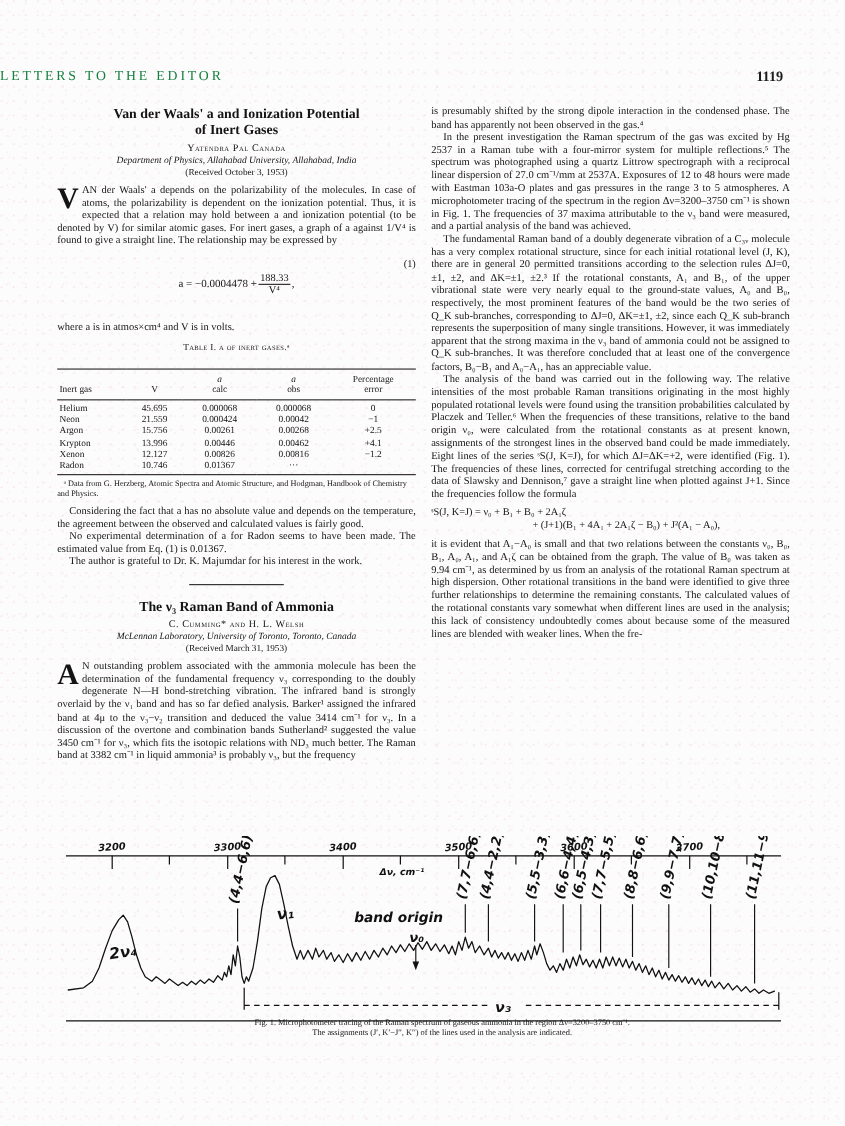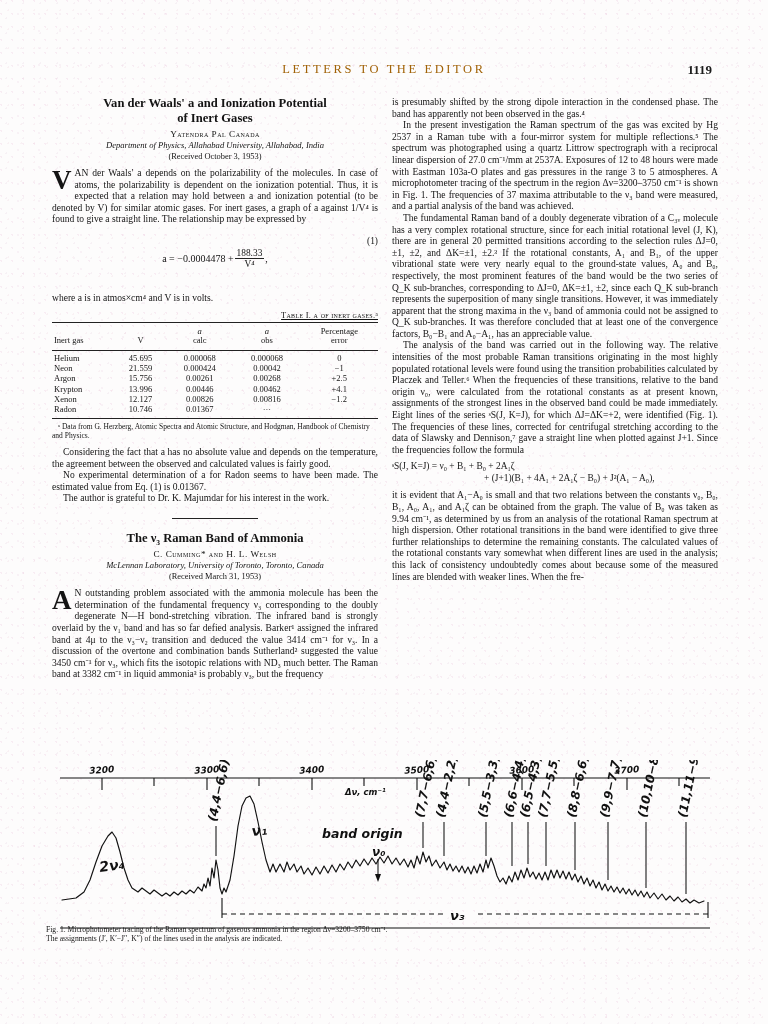--- a/index.html
+++ b/index.html
@@ -21,23 +21,23 @@
       radial-gradient(circle at 85% 81%, rgba(228,186,212,.17) 0 1px, transparent 1px);
     background-size:11px 13px, 17px 15px, 13px 19px, 21px 17px;
   }
   .page{position:absolute;inset:0;}
 
   
   .runhead{
     position:absolute;left:0;right:0;top:62px;height:20px;
   }
   .runhead .rh-title{
-    position:absolute;left:0;right:0;text-align:center;
+    position:absolute;left:0;right:0;text-align:left;
     font-size:12.5px;letter-spacing:2.6px;font-variant:small-caps;
-    font-family:"Liberation Serif",serif;color:#a16207;
+    font-family:"Liberation Serif",serif;color:#15803d;
   }
   .runhead .rh-page{
     position:absolute;right:56px;top:0;font-size:13px;font-weight:bold;color:#1c1c1c;
   }
 
   
   .col{position:absolute;top:96px;width:326px;}
   .col-left{left:52px;}
   .col-right{left:392px;}
 
@@ -71,21 +71,21 @@
   .eq{
     text-align:center;font-size:10px;margin:7px 0 7px 0;position:relative;
   }
   .eq .eqno{position:absolute;right:0;top:4px;font-size:9.4px;}
   .frac{display:inline-block;vertical-align:-.55em;text-align:center;margin:16px 1px;}
   .frac .num{display:block;font-size:9.4px;line-height:10px;border-bottom:1px solid #222;padding:0 2px;}
   .frac .den{display:block;font-size:9.4px;line-height:10px;padding:0 2px;}
   i{font-style:italic;}
 
   
-  .tbl-cap{text-align:right;font-size:8.4px;font-variant:small-caps;margin:7px 0 2px 0;letter-spacing:.3px;text-decoration:underline;}
+  .tbl-cap{text-align:center;font-size:8.4px;font-variant:small-caps;margin:7px 0 15px 0;letter-spacing:.3px;}
   table.data{
     width:100%;border-collapse:collapse;font-size:8.5px;
     border-top:1.3px solid #222;border-bottom:1.3px solid #222;
   }
   table.data thead th{
     font-weight:normal;padding:4px 2px 4px 2px;text-align:center;vertical-align:bottom;
     border-bottom:.9px solid #222;line-height:9.5px;
   }
   table.data thead th.lead{text-align:left;padding-left:2px;}
   table.data tbody td{padding:.4px 2px;text-align:center;line-height:9.6px;}
@@ -96,22 +96,22 @@
 
   .rule-sep{
     width:86px;height:1.2px;background:#222;margin:14px auto 12px auto;
   }
 
   
   .figure{
     position:absolute;left:54px;top:760px;width:662px;height:175px;
   }
   .figcap{
-    position:absolute;left:46px;top:925px;width:662px;
-    font-size:7.6px;line-height:9.4px;text-align:left;
+    position:absolute;left:71px;top:925px;width:662px;
+    font-size:7.6px;line-height:9.4px;text-align:center;
   }
   svg{display:block;}
   .trace{fill:none;stroke:#111;stroke-width:1.15;stroke-linejoin:round;stroke-linecap:round;}
   .axis{stroke:#111;stroke-width:1.1;}
   .tick{stroke:#111;stroke-width:1.1;}
   .leader{stroke:#111;stroke-width:1.05;}
   .dashline{stroke:#111;stroke-width:1.1;stroke-dasharray:5 4;fill:none;}
   .hand{font-family:"DejaVu Sans",sans-serif;font-style:italic;font-weight:bold;fill:#111;}
   .axnum{font-family:"DejaVu Sans",sans-serif;font-style:italic;font-weight:bold;fill:#111;font-size:9px;}
 </style>

